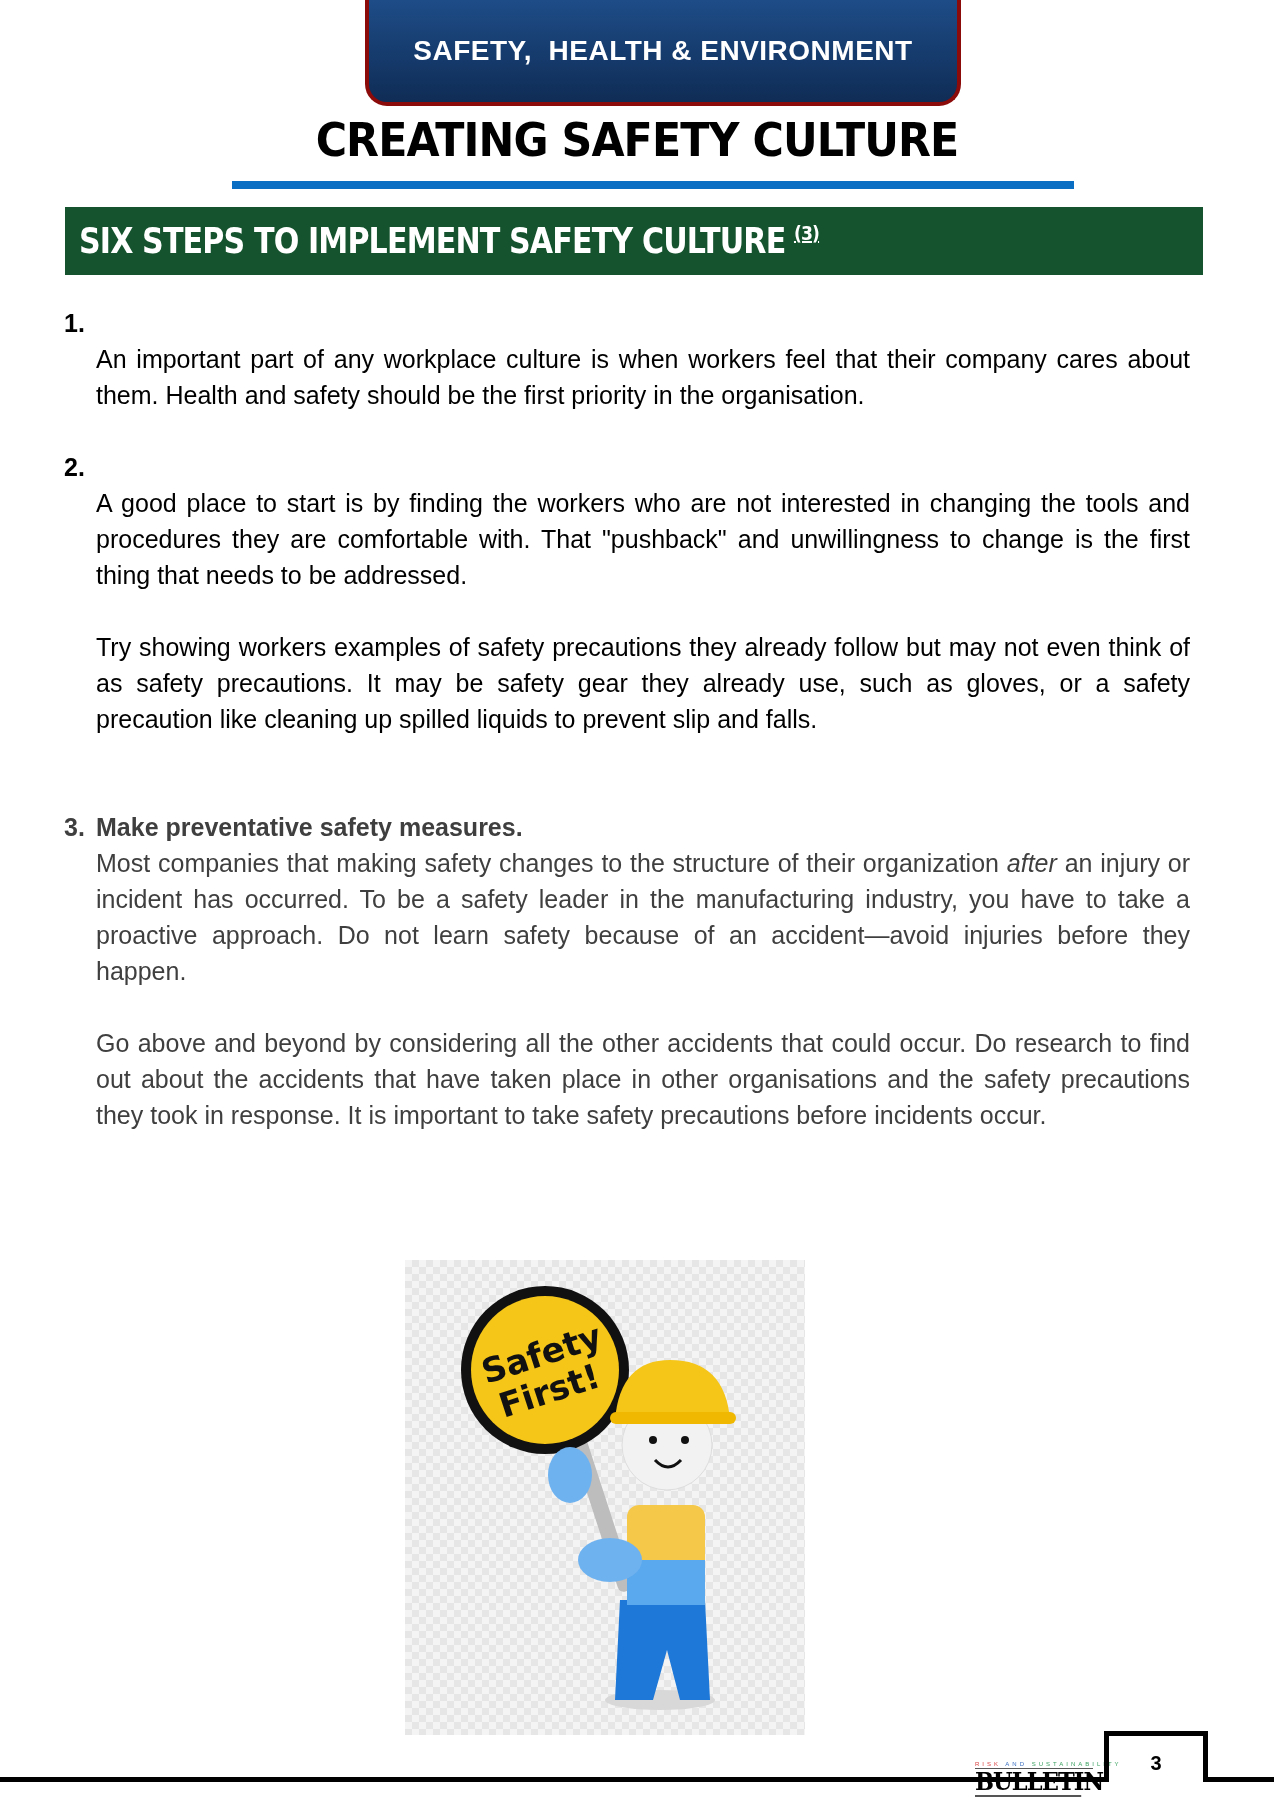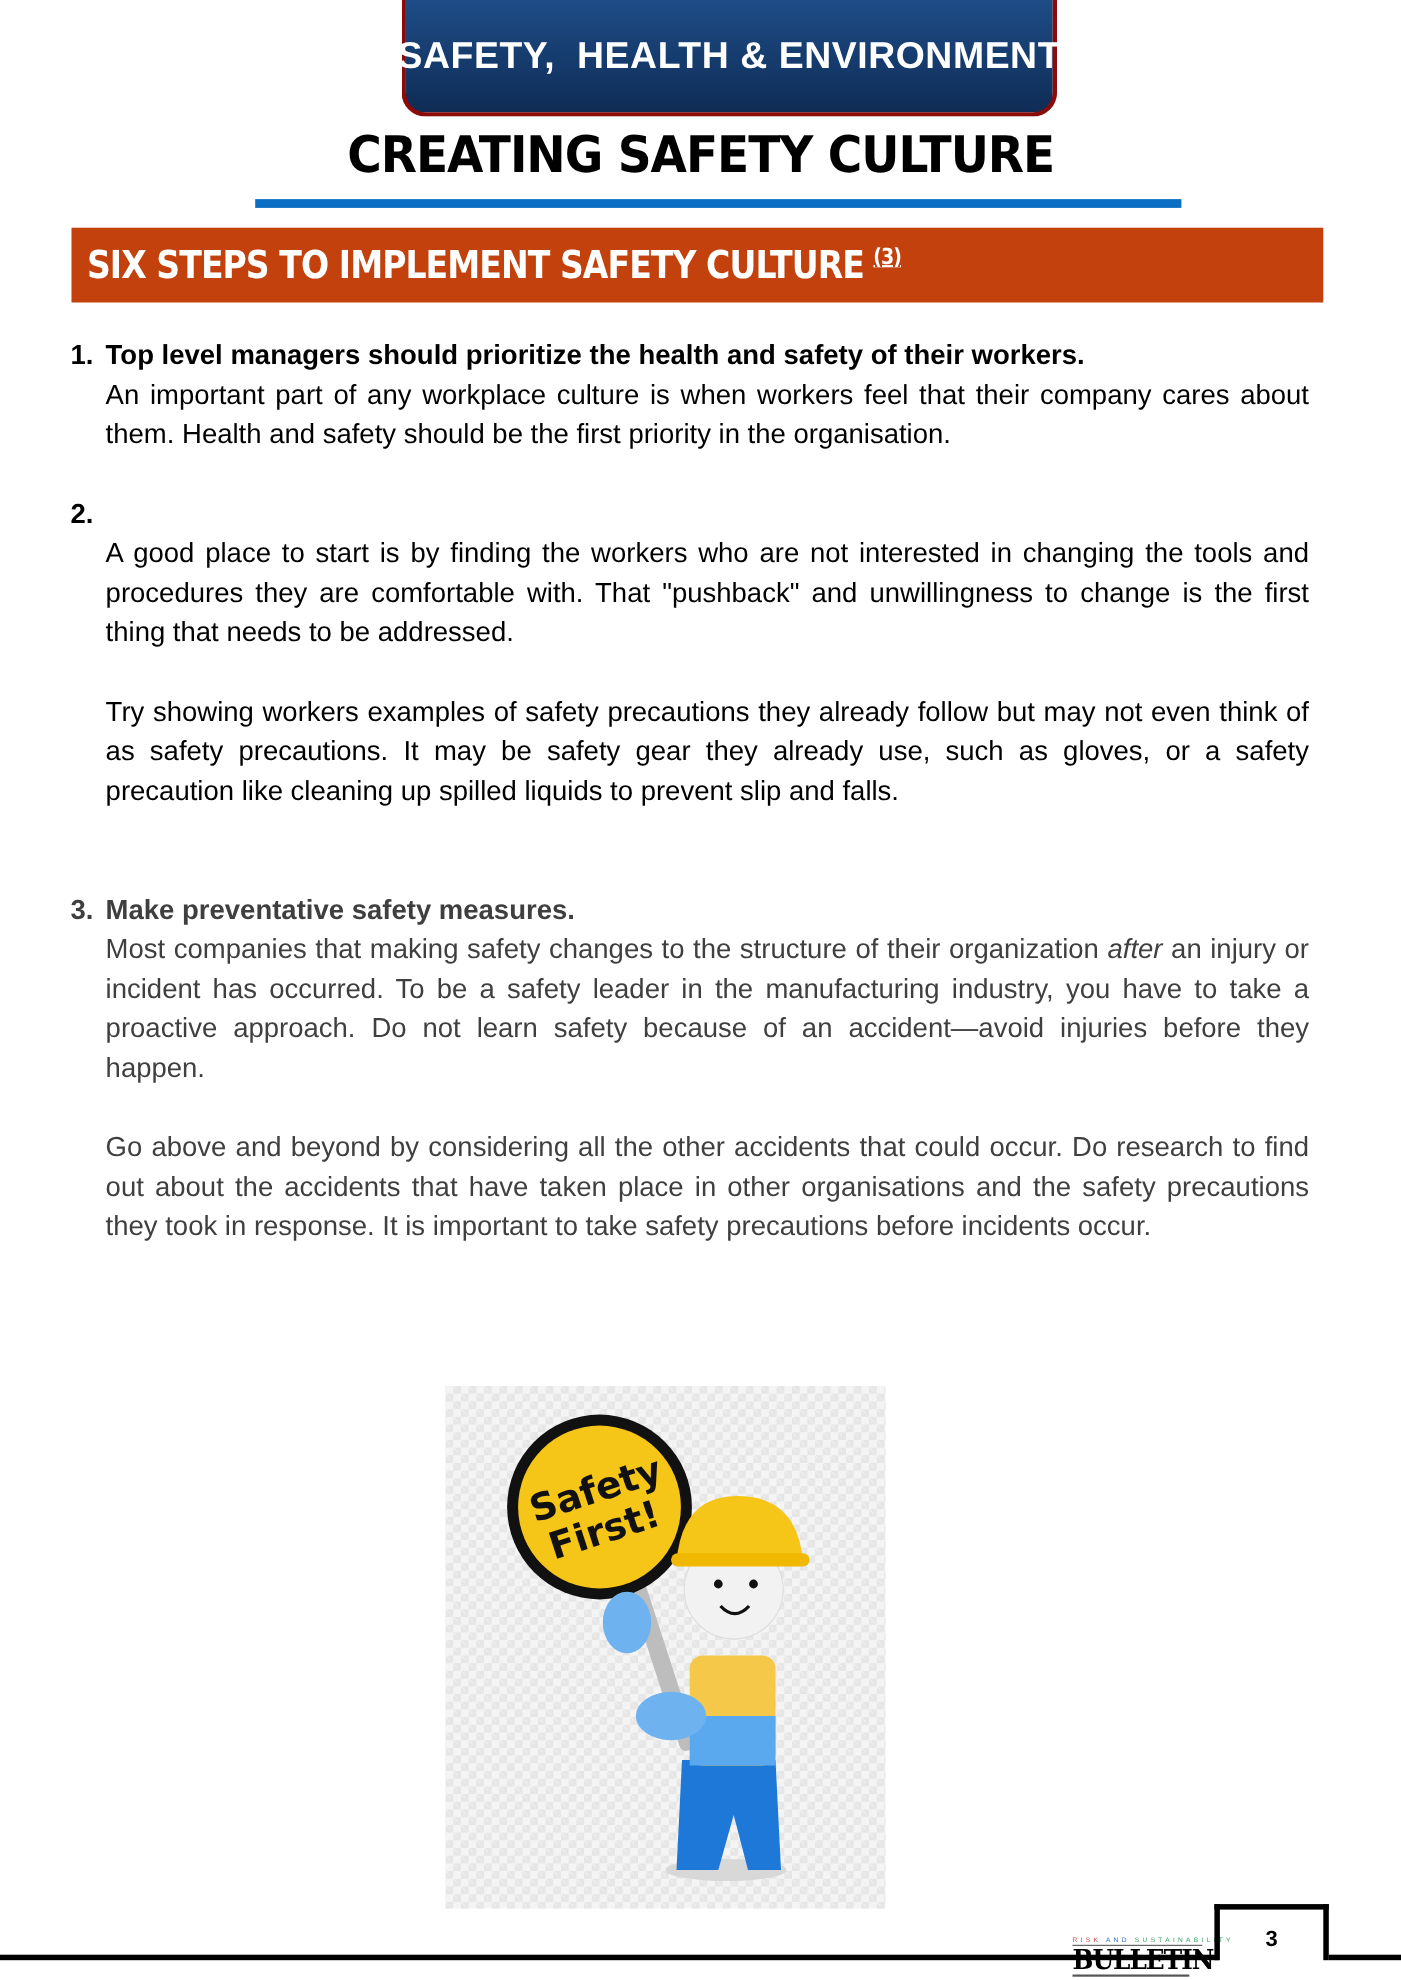--- a/index.html
+++ b/index.html
@@ -1,21 +1,21 @@
 <!DOCTYPE html>
 <html><head>
 <meta charset="utf-8">
 <style>
   html,body{margin:0;padding:0;background:#fff;}
   body{width:1274px;height:1800px;position:relative;overflow:hidden;font-family:"Liberation Sans",sans-serif;}
   .badge{position:absolute;left:365px;top:-6px;width:596px;height:112px;box-sizing:border-box;border:4px solid #8b0a0a;border-top:none;border-radius:0 0 22px 22px;background:linear-gradient(#1f4e8a,#153a6b 60%,#0f2c55);display:flex;align-items:center;justify-content:center;padding-top:6px;}
-  .badge span{color:#fff;font-weight:bold;font-size:34px;letter-spacing:0.5px;white-space:pre;}
+  .badge span{color:#fff;font-weight:bold;font-size:28px;letter-spacing:0.5px;white-space:pre;}
   .title{position:absolute;left:0;width:1274px;top:113px;text-align:center;font-size:46px;font-weight:bold;color:#000;font-family:"DejaVu Sans",sans-serif;letter-spacing:-1px;transform:scaleX(0.93);}
   .rule{position:absolute;left:232px;top:181px;width:842px;height:8px;background:#0a6ec3;}
-  .banner{position:absolute;left:65px;top:207px;width:1138px;height:68px;background:#c2410c;display:flex;align-items:center;}
+  .banner{position:absolute;left:65px;top:207px;width:1138px;height:68px;background:#14532d;display:flex;align-items:center;}
   .banner .t{color:#fff;font-weight:bold;font-size:35px;margin-left:14px;font-family:"DejaVu Sans",sans-serif;letter-spacing:-1px;transform:scaleX(0.86);transform-origin:left center;display:inline-block;white-space:nowrap;}
   .banner .ref{color:#fff;text-decoration:underline;font-size:20px;vertical-align:super;margin-left:10px;}
   .content{position:absolute;left:64px;top:305px;width:1126px;font-size:25px;line-height:36px;color:#000;}
   .step-h{font-weight:bold;display:flex;}
   .step-h .n{width:32px;flex:none;}
   .p{margin-left:32px;text-align:justify;}
   .gap{height:36px;}
   .gray{color:#3f3f3f;}
   .figure{position:absolute;left:405px;top:1260px;width:400px;height:475px;background-color:#f4f4f4;background-image:linear-gradient(45deg,#e6e6e6 25%,transparent 25%,transparent 75%,#e6e6e6 75%),linear-gradient(45deg,#e6e6e6 25%,transparent 25%,transparent 75%,#e6e6e6 75%);background-size:14px 14px;background-position:0 0,7px 7px;}
   .bottom-line{position:absolute;left:0;top:1777px;width:1108px;height:5px;background:#000;}
@@ -37,21 +37,20 @@
 <div class="title">CREATING SAFETY CULTURE</div>
 <div class="rule"></div>
 
 <div class="banner">
   <span class="t"><span>SIX STEPS TO IMPLEMENT SAFETY CULTURE</span><a class="ref">(3)</a></span>
 </div>
 
 <div class="content">
   <div class="step-h">
     <span class="n">1.</span>
-    <span>Top level managers should prioritize the health and safety of their workers.</span>
   </div>
   <div class="p">An important part of any workplace culture is when workers feel that their company cares about them. Health and safety should be the first priority in the organisation.</div>
   <div class="gap"></div>
 
   <div class="step-h">
     <span class="n">2.</span>
   </div>
   <div class="p">A good place to start is by finding the workers who are not interested in changing the tools and procedures they are comfortable with. That "pushback" and unwillingness to change is the first thing that needs to be addressed.</div>
   <div class="gap"></div>
   <div class="p">Try showing workers examples of safety precautions they already follow but may not even think of as safety precautions. It may be safety gear they already use, such as gloves, or a safety precaution like cleaning up spilled liquids to prevent slip and falls.</div>

